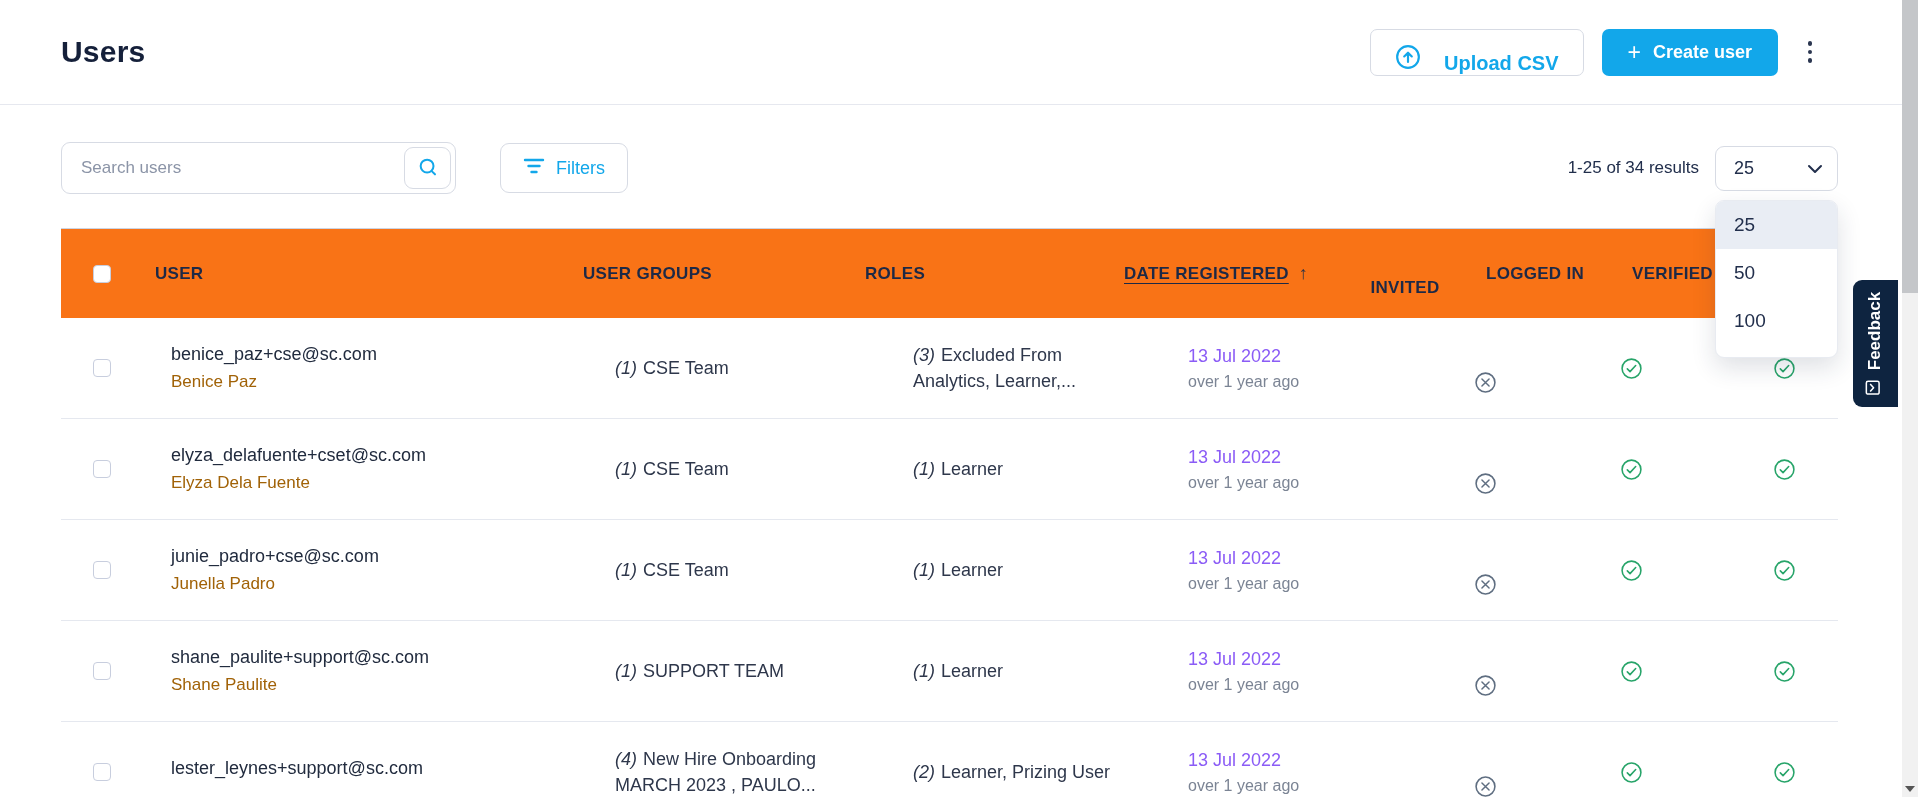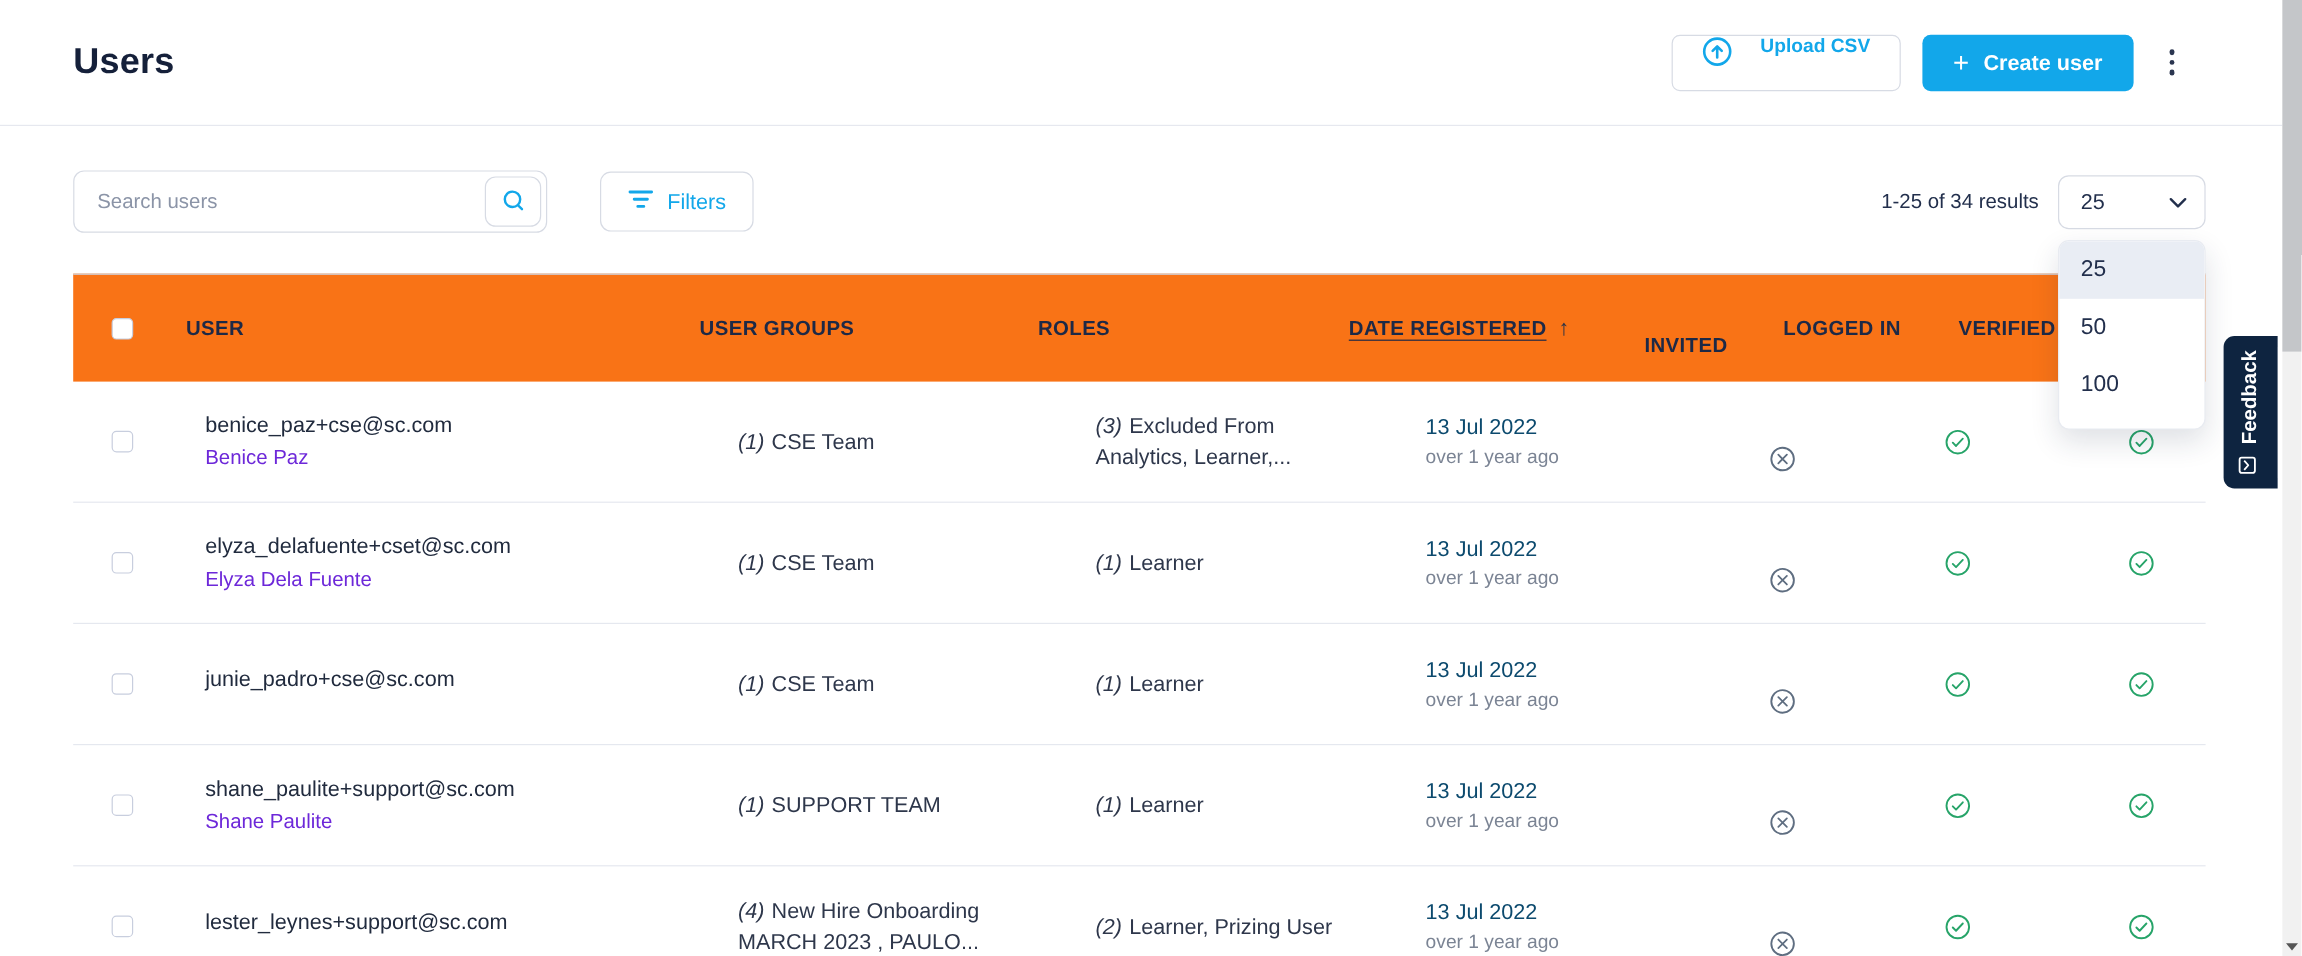--- a/index.html
+++ b/index.html
@@ -11,23 +11,23 @@
   }
   button { font-family:inherit; background:none; border:none; cursor:pointer; }
 
   .page { width:1902px; }
 
   
   .topbar { height:105px; display:flex; align-items:center;
             padding:0 78px 0 61px; border-bottom:1px solid #e6e8ef; }
   .title { font-size:30px; font-weight:700; color:#15203a; letter-spacing:.2px; }
   .topbar-actions { margin-left:auto; display:flex; align-items:center; gap:18px; }
-  .btn-upload { height:47px; padding:0 24px; display:flex; align-items:flex-start; gap:23px;
+  .btn-upload { height:47px; padding:0 24px; display:flex; align-items:flex-end; gap:23px;
                 border:1px solid #d7dbe4; border-radius:7px; background:#fff;
-                color:#12a7ea; font-size:16px; font-weight:600; }
+                color:#12a7ea; font-size:20px; font-weight:600; }
   .btn-create { height:47px; padding:0 26px; display:flex; align-items:center; gap:12px;
                 border-radius:7px; background:#12a7ea; color:#fff; font-size:18px; font-weight:600; }
   .btn-create .plus { font-size:23px; font-weight:400; line-height:1; }
   .kebab { width:28px; height:42px; display:flex; flex-direction:column;
            align-items:center; justify-content:center; gap:4px; }
   .kebab i { width:4.5px; height:4.5px; border-radius:50%; background:#2b3650; }
 
   
   .toolbar { margin:37px 64px 0 61px; display:flex; align-items:center; height:52px; }
   .search-box { position:relative; width:395px; height:52px;
@@ -61,26 +61,26 @@
   .c-date    { width:240px; padding-left:9px; }
   .c-invited { width:100px; text-align:center;margin-top:28px; }
   .c-logged  { width:160px; text-align:center; }
   .c-verified{ width:115px; text-align:center; }
   .c-kebab   { width:108px; display:flex; justify-content:center; }
   .checkbox { display:block; width:18px; height:18px; border:1.6px solid #c8cede;
               border-radius:4px; background:#fff; }
   .th-sort { text-decoration:underline; text-underline-offset:4px; }
   .sort-arrow { margin-left:10px; font-size:18px; font-weight:400; color:#2a3347; }
   .email { font-size:18px; color:#212b3e; margin-bottom:7px; }
-  .name  { font-size:17px; color:#6d28d9; }
+  .name  { font-size:17px; color:#a16207; }
   .celltext { font-size:18px; color:#2e374b; line-height:26px; }
   .c-groups .celltext { max-width:230px; }
   .c-roles  .celltext { max-width:200px; }
   .count { font-style:italic; margin-right:6px; }
-  .date-main { font-size:18px; color:#0c4a6e; margin-bottom:6px; }
+  .date-main { font-size:18px; color:#8b5cf6; margin-bottom:6px; }
   .date-rel  { font-size:16px; color:#7b8494; }
   .status-icon svg { vertical-align:middle; }
 
   
   .dd-panel { position:absolute; left:1715px; top:200px; width:123px; z-index:20;
               background:#fff; border:1px solid #e8ebf1; border-radius:9px;
               box-shadow:0 10px 24px rgba(25,39,70,.14); padding-bottom:12px; overflow:hidden; }
   .dd-option { height:48px; display:flex; align-items:center; padding-left:18px;
                font-size:19px; color:#222f4c; }
   .dd-option.selected { background:#e9edf4; }
@@ -257,20 +257,21 @@
             </button>
     </div>
   </div>
 
   <div class="row">
     <div class="cell c-check">
             <span class="checkbox"></span>
           </div>
     <div class="cell c-user">
       <div class="email">junie_padro+cse@sc.com</div>
+      <div class="name">Junella Padro</div>
     </div>
     <div class="cell c-groups">
       <div class="celltext"><span class="count">(1)</span><span>CSE Team</span></div>
     </div>
     <div class="cell c-roles">
       <div class="celltext"><span class="count">(1)</span><span>Learner</span></div>
     </div>
     <div class="cell c-date">
       <div class="date-main">13 Jul 2022</div>
       <div class="date-rel">over 1 year ago</div>

